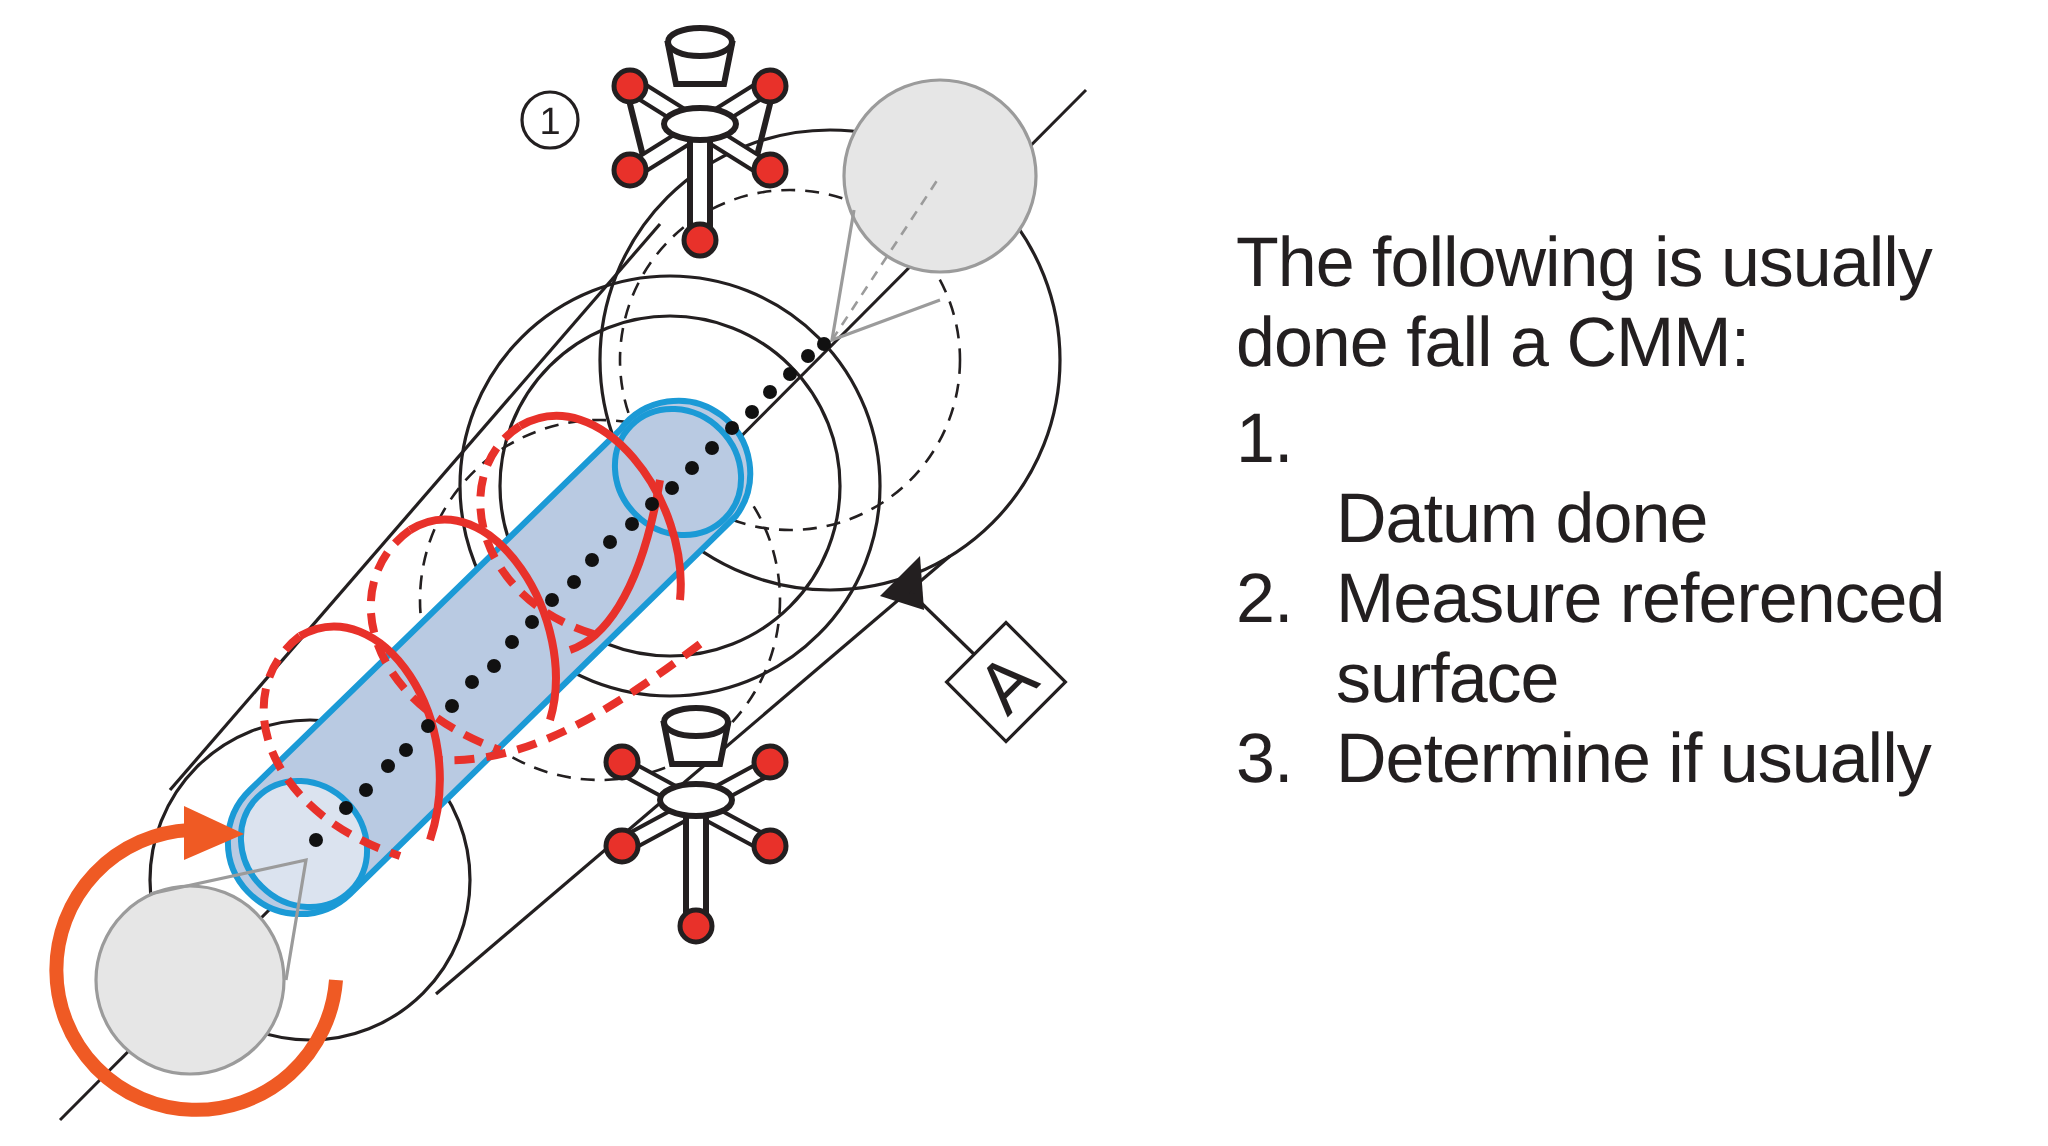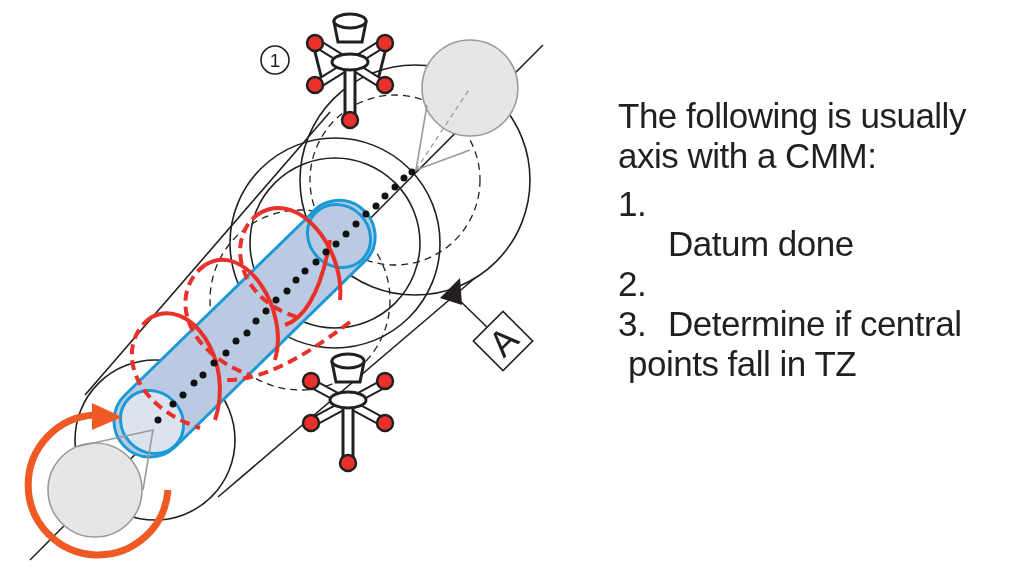--- a/index.html
+++ b/index.html
@@ -1,18 +1,18 @@
 <!DOCTYPE html>
 <html><head>
 <meta charset="utf-8">
 <style>
   html, body { margin:0; padding:0; background:#ffffff; }
   body { width:1024px; height:573px; position:relative; overflow:hidden; font-family:"Liberation Sans", sans-serif; }
   #diagram { position:absolute; left:0; top:0; width:600px; height:573px; }
-  #textblock { position:absolute; left:618px; top:96px; width:400px; color:#231f20;
+  #textblock { position:absolute; left:618px; top:112px; width:400px; color:#231f20;
     font-family:"Liberation Sans", sans-serif; font-size:35px; line-height:40px; letter-spacing:-0.5px; }
   #textblock .intro { margin-bottom:8px; }
   #textblock .step { display:flex; }
   #textblock .num { width:50px; flex:0 0 50px; }
   #textblock .step3 .cont { margin-left:10px; }
   .circled-label { font-family:"Liberation Sans", sans-serif; }
 </style>
 </head>
 <body>
 
@@ -151,25 +151,26 @@
 
   <g>
     <circle cx="275" cy="60" r="14" fill="#fff" stroke="#231f20" stroke-width="1.6"></circle>
     <text class="circled-label" x="275" y="67" text-anchor="middle" font-size="19" fill="#231f20">1</text>
   </g>
 </svg>
 
 <div id="textblock">
   <div class="intro">
     <div>The following is usually</div>
-    <div>axis with a CMM:</div>
+    <div>done fall a CMM:</div>
   </div>
   <div class="step">
     <span class="num">1.</span>
     <span><br><span>Datum done</span></span>
   </div>
   <div class="step">
     <span class="num">2.</span>
+    <span><span>Measure referenced</span><br><span>surface</span></span>
   </div>
   <div class="step step3">
-    <span><span class="num" style="display:inline-block">3.</span><span>Determine if central</span><br><span class="cont">points fall in TZ</span></span>
+    <span><span class="num" style="display:inline-block">3.</span><span>Determine if usually</span><br></span>
   </div>
 </div>
 
 </body></html>

